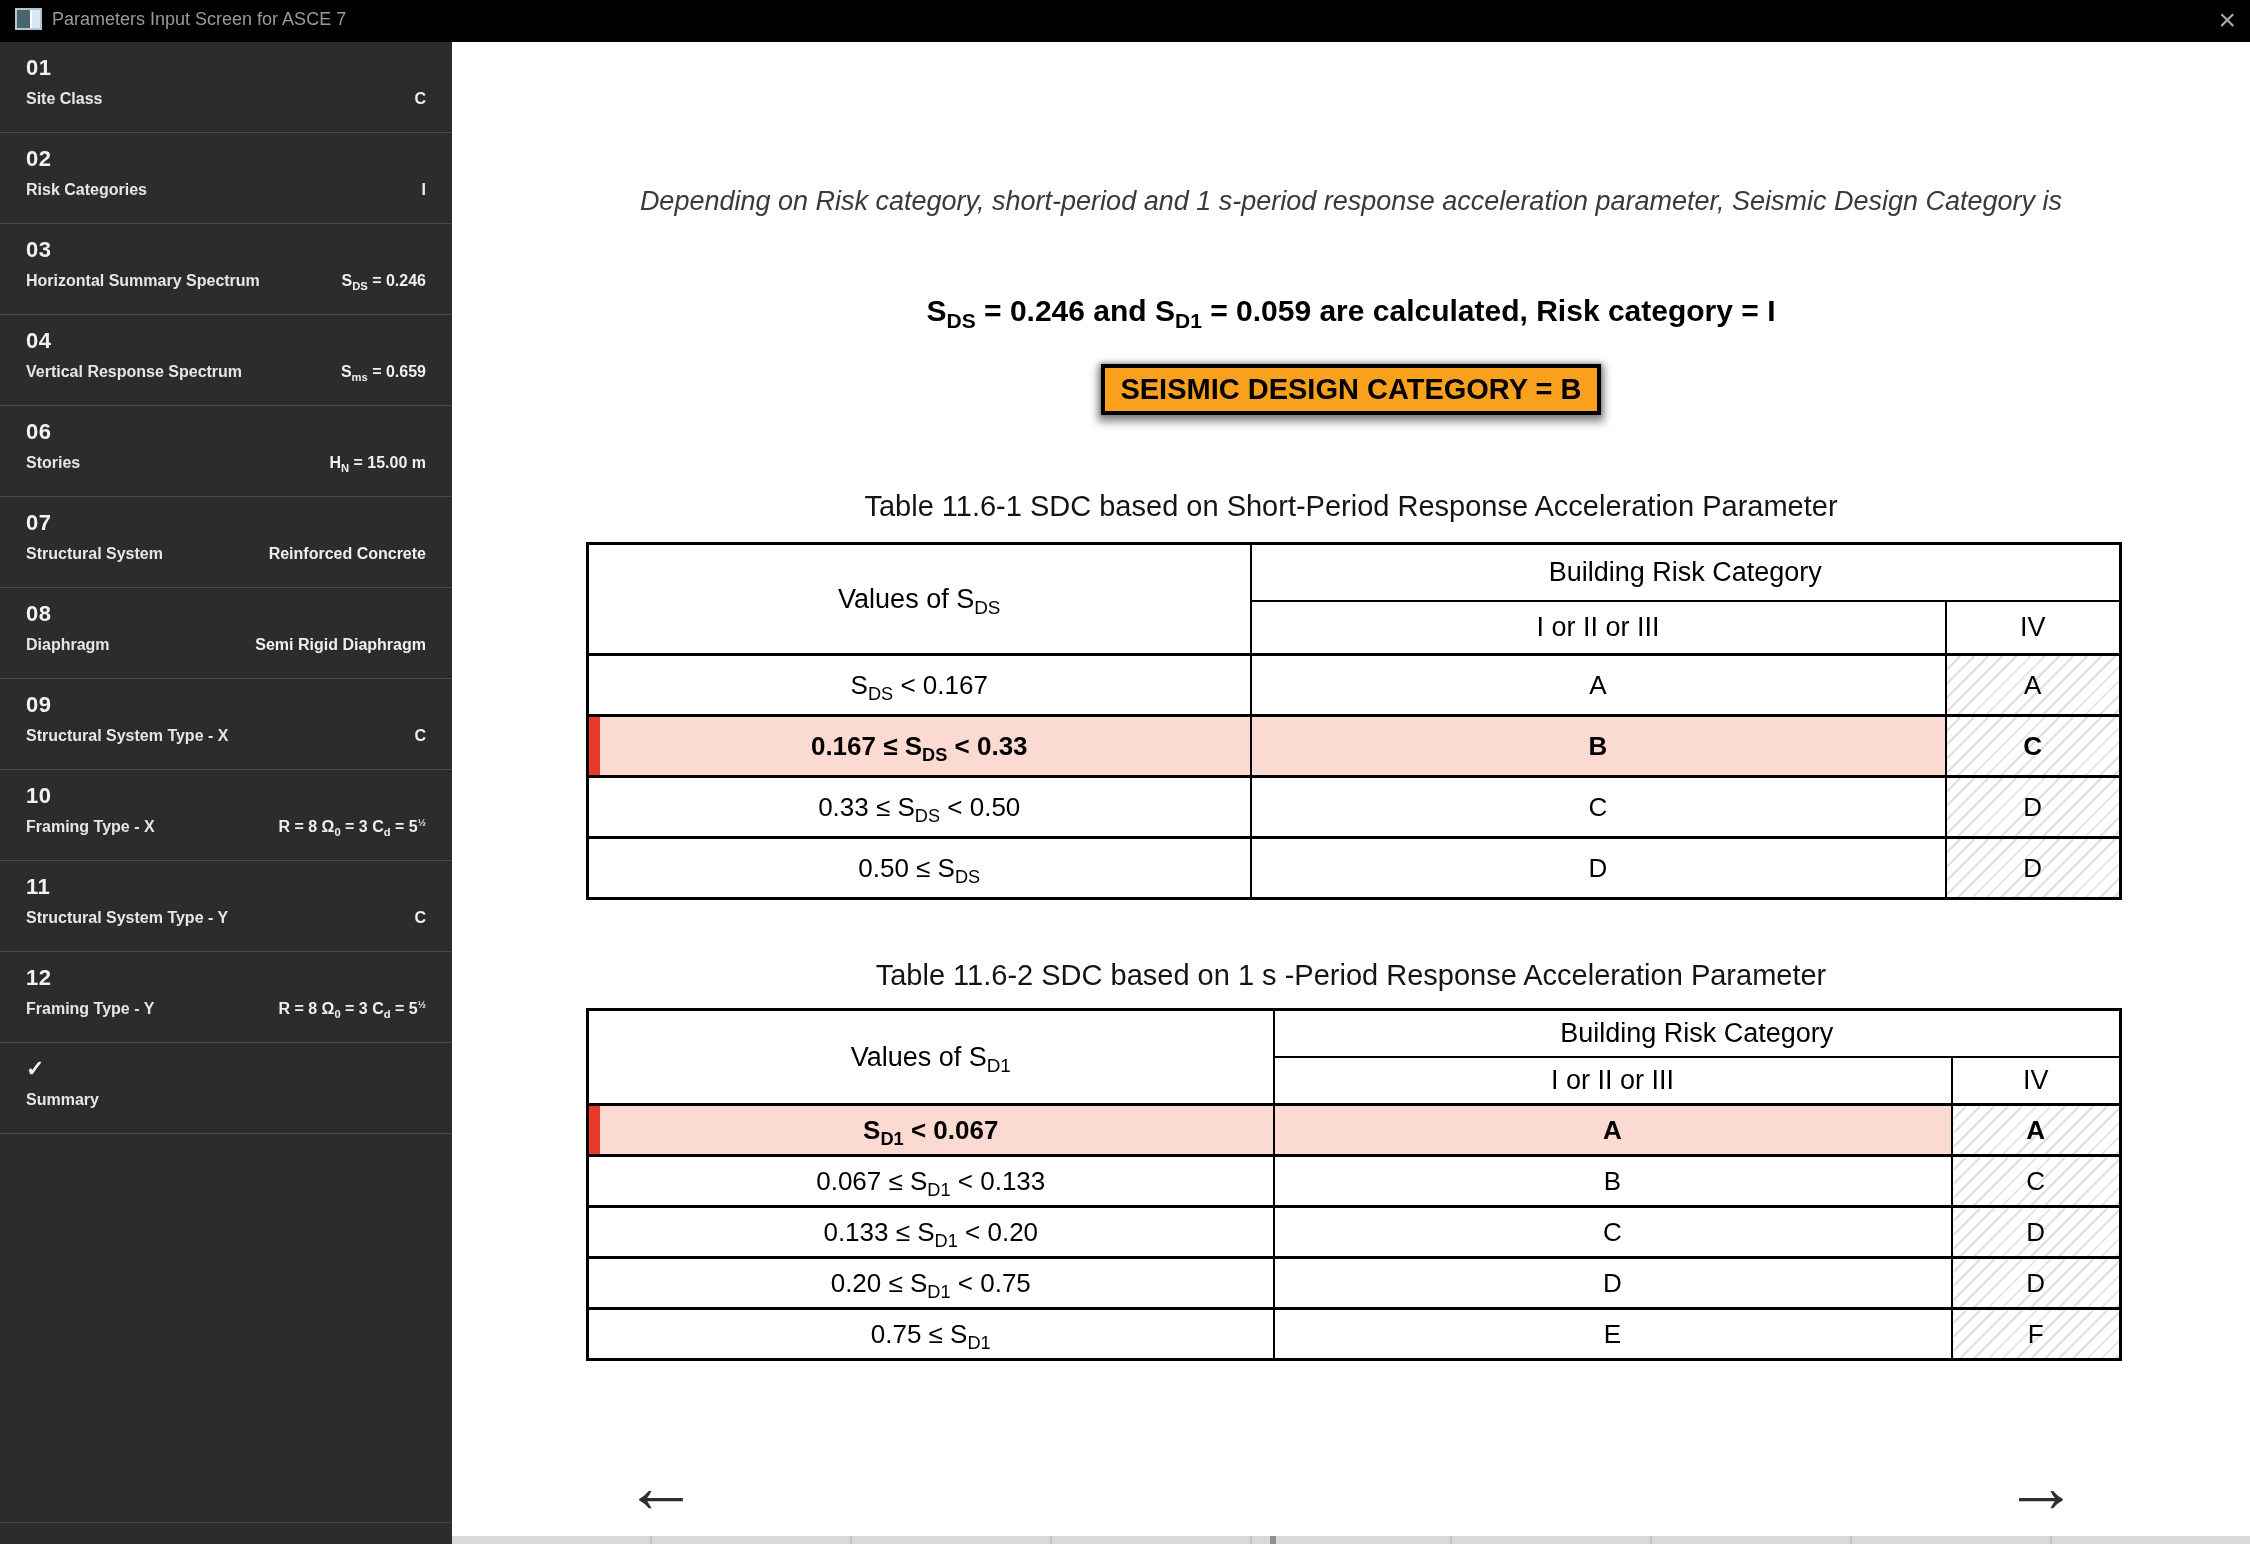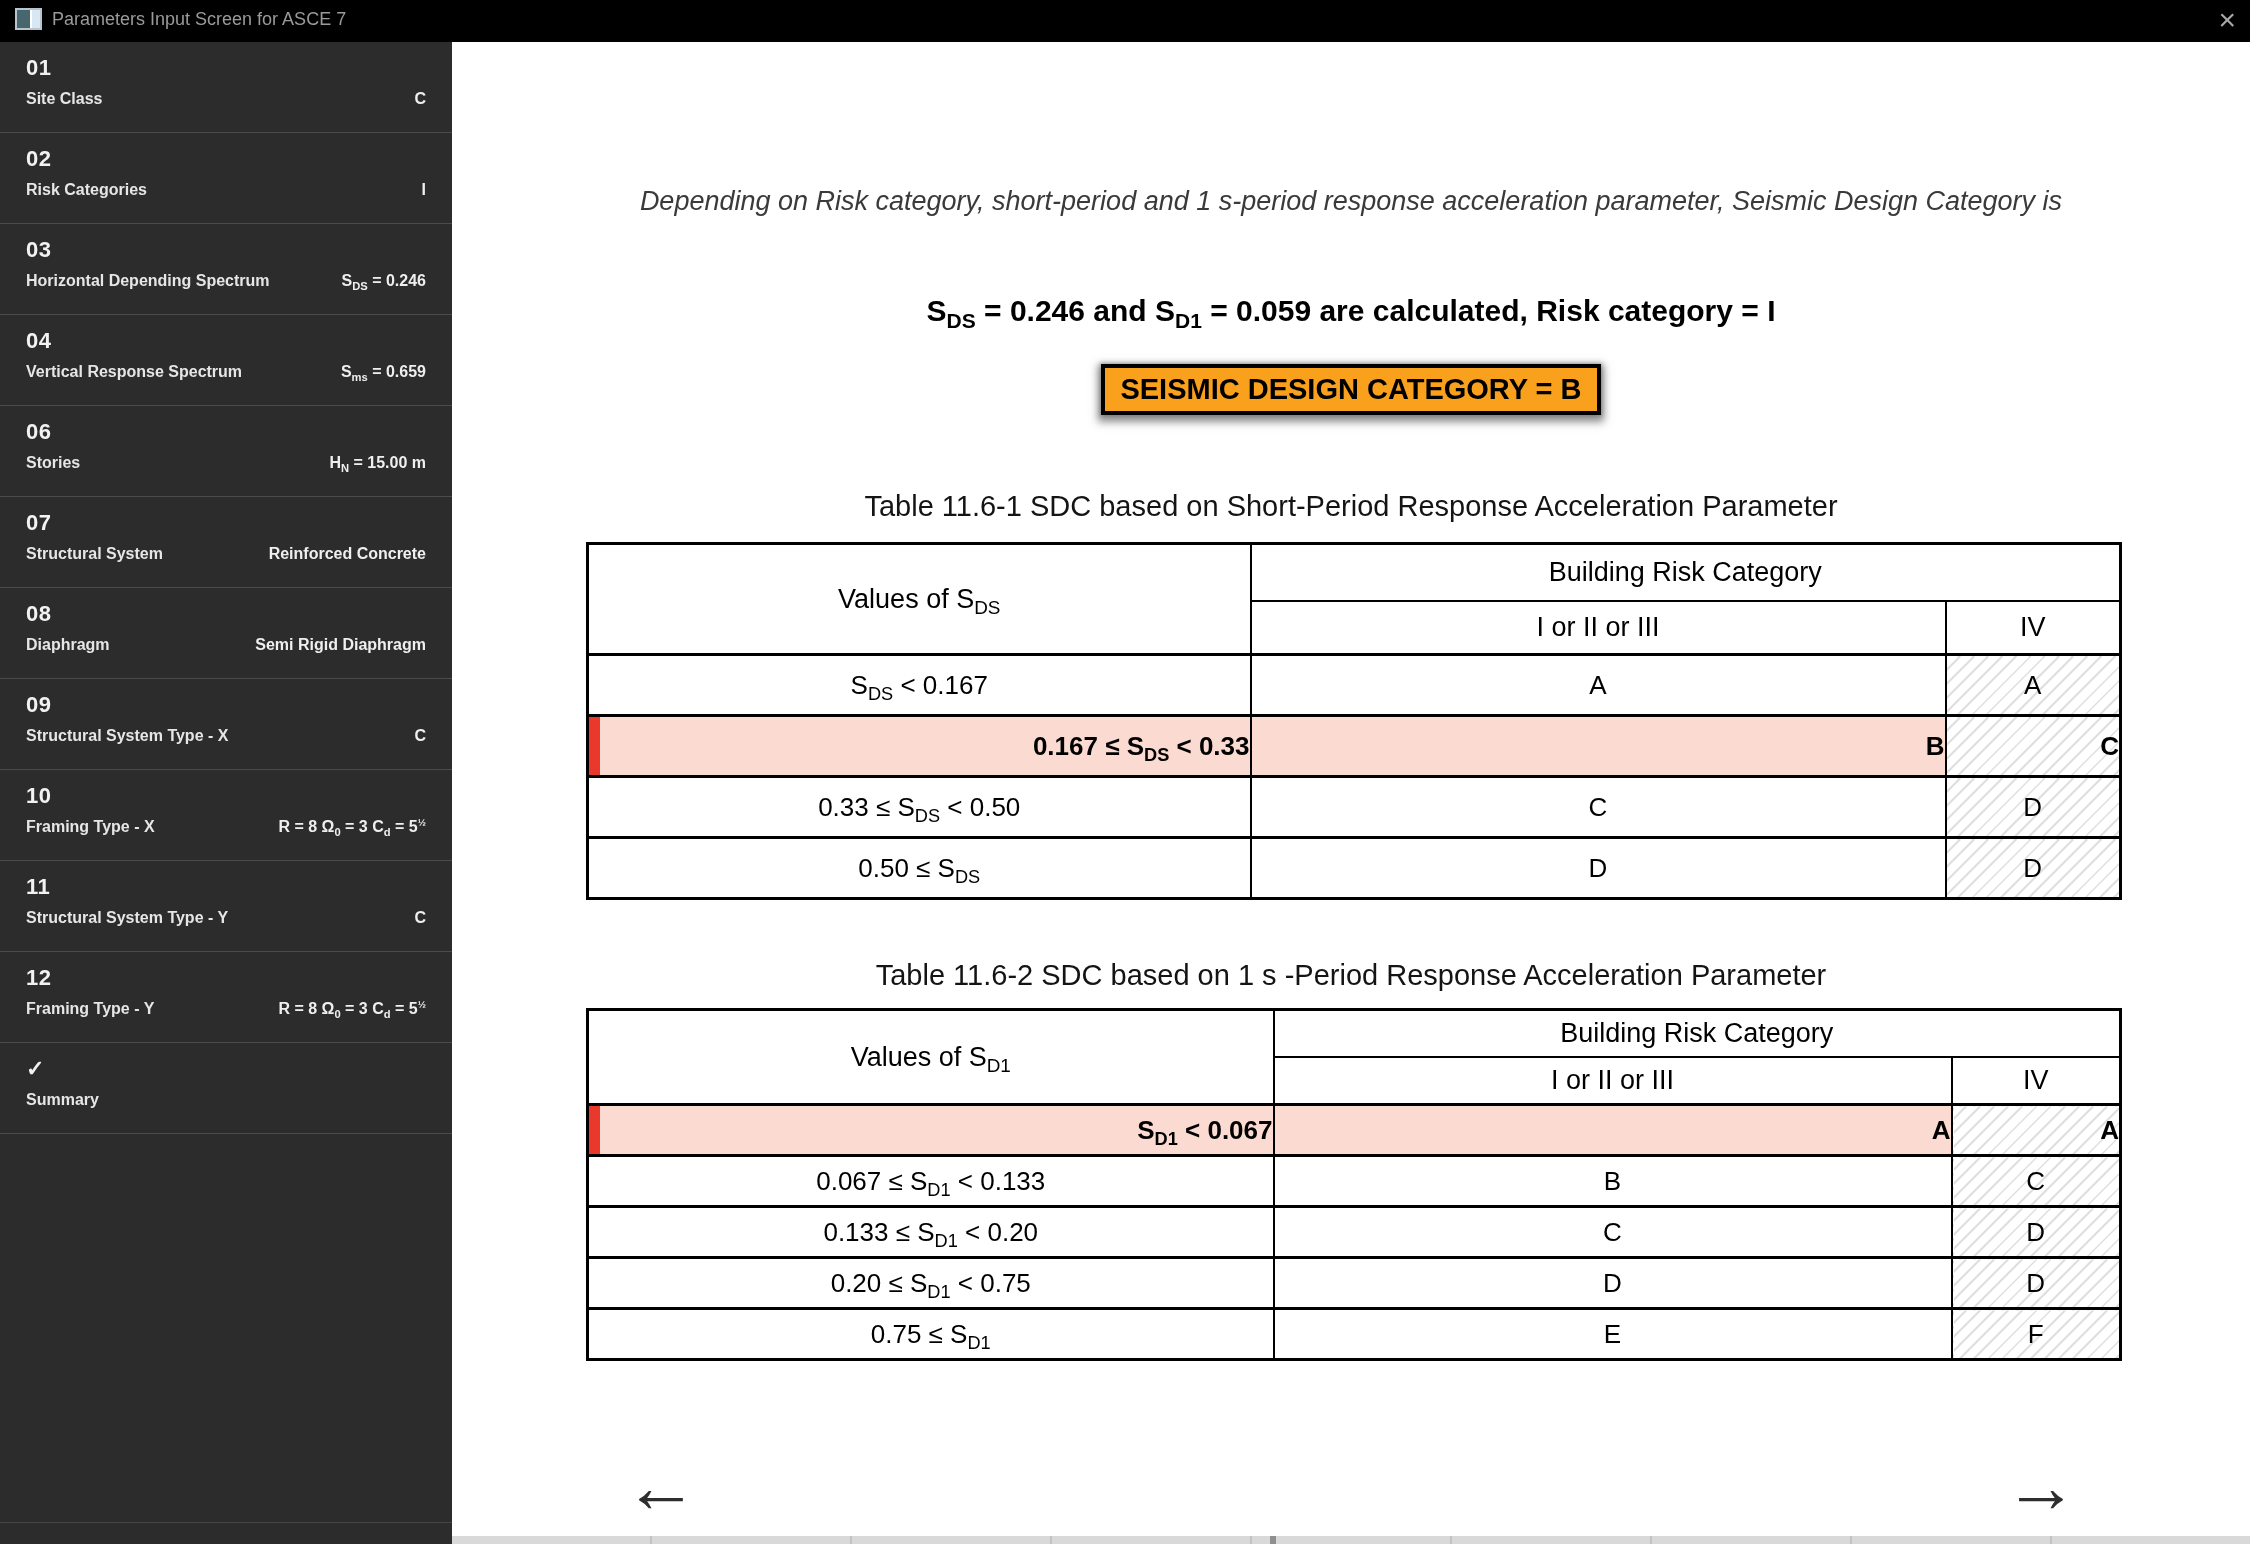--- a/index.html
+++ b/index.html
@@ -67,21 +67,21 @@
   .t1 thead tr.sub-row { height:54px; }
   .t1 tbody tr { height:61px; }
   .t2 thead tr.gr-row { height:47px; }
   .t2 thead tr.sub-row { height:48px; }
   .t2 tbody tr { height:51px; }
 
   td.hatch {
     background:repeating-linear-gradient(135deg,#ffffff 0px,#ffffff 8px,#dedede 8px,#dedede 10px);
     color:#c6c6c6;
   }
-  tr.hl td { background:#fbdad1; font-weight:bold;text-align:right; }
+  tr.hl td { background:#fbdad1; font-weight:bold; }
   tr.hl td.hatch {
     background:repeating-linear-gradient(135deg,#ffffff 0px,#ffffff 8px,#dedede 8px,#dedede 10px);
   }
   tr.hl td.range-cell { position:relative; }
   tr.hl td.range-cell::before { content:""; position:absolute; left:0; top:0; bottom:0; width:11px; background:#e8392c; }
 
   .nav-arrow { position:absolute; top:1408px; font-size:74px; font-weight:bold; color:#2e2e2e; cursor:default; line-height:1; }
   .nav-back { left:172px; }
   .nav-forward { right:172px; }
 
@@ -116,21 +116,21 @@
     <div class="side-num">02</div>
     <div class="side-row">
         <span class="side-label">Risk Categories</span>
         <span class="side-value"><span>I</span><span></span><sub></sub><span></span><sub></sub><span></span><sup></sup></span>
       </div>
   </div>
 
   <div class="side-item">
     <div class="side-num">03</div>
     <div class="side-row">
-        <span class="side-label">Horizontal Depending Spectrum</span>
+        <span class="side-label">Horizontal Summary Spectrum</span>
         <span class="side-value"><span></span><span>S</span><sub>DS</sub><span> = 0.246</span><sub></sub><span></span><sup></sup></span>
       </div>
   </div>
 
   <div class="side-item">
     <div class="side-num">04</div>
     <div class="side-row">
         <span class="side-label">Vertical Response Spectrum</span>
         <span class="side-value"><span></span><span>S</span><sub>ms</sub><span> = 0.659</span><sub></sub><span></span><sup></sup></span>
       </div>

